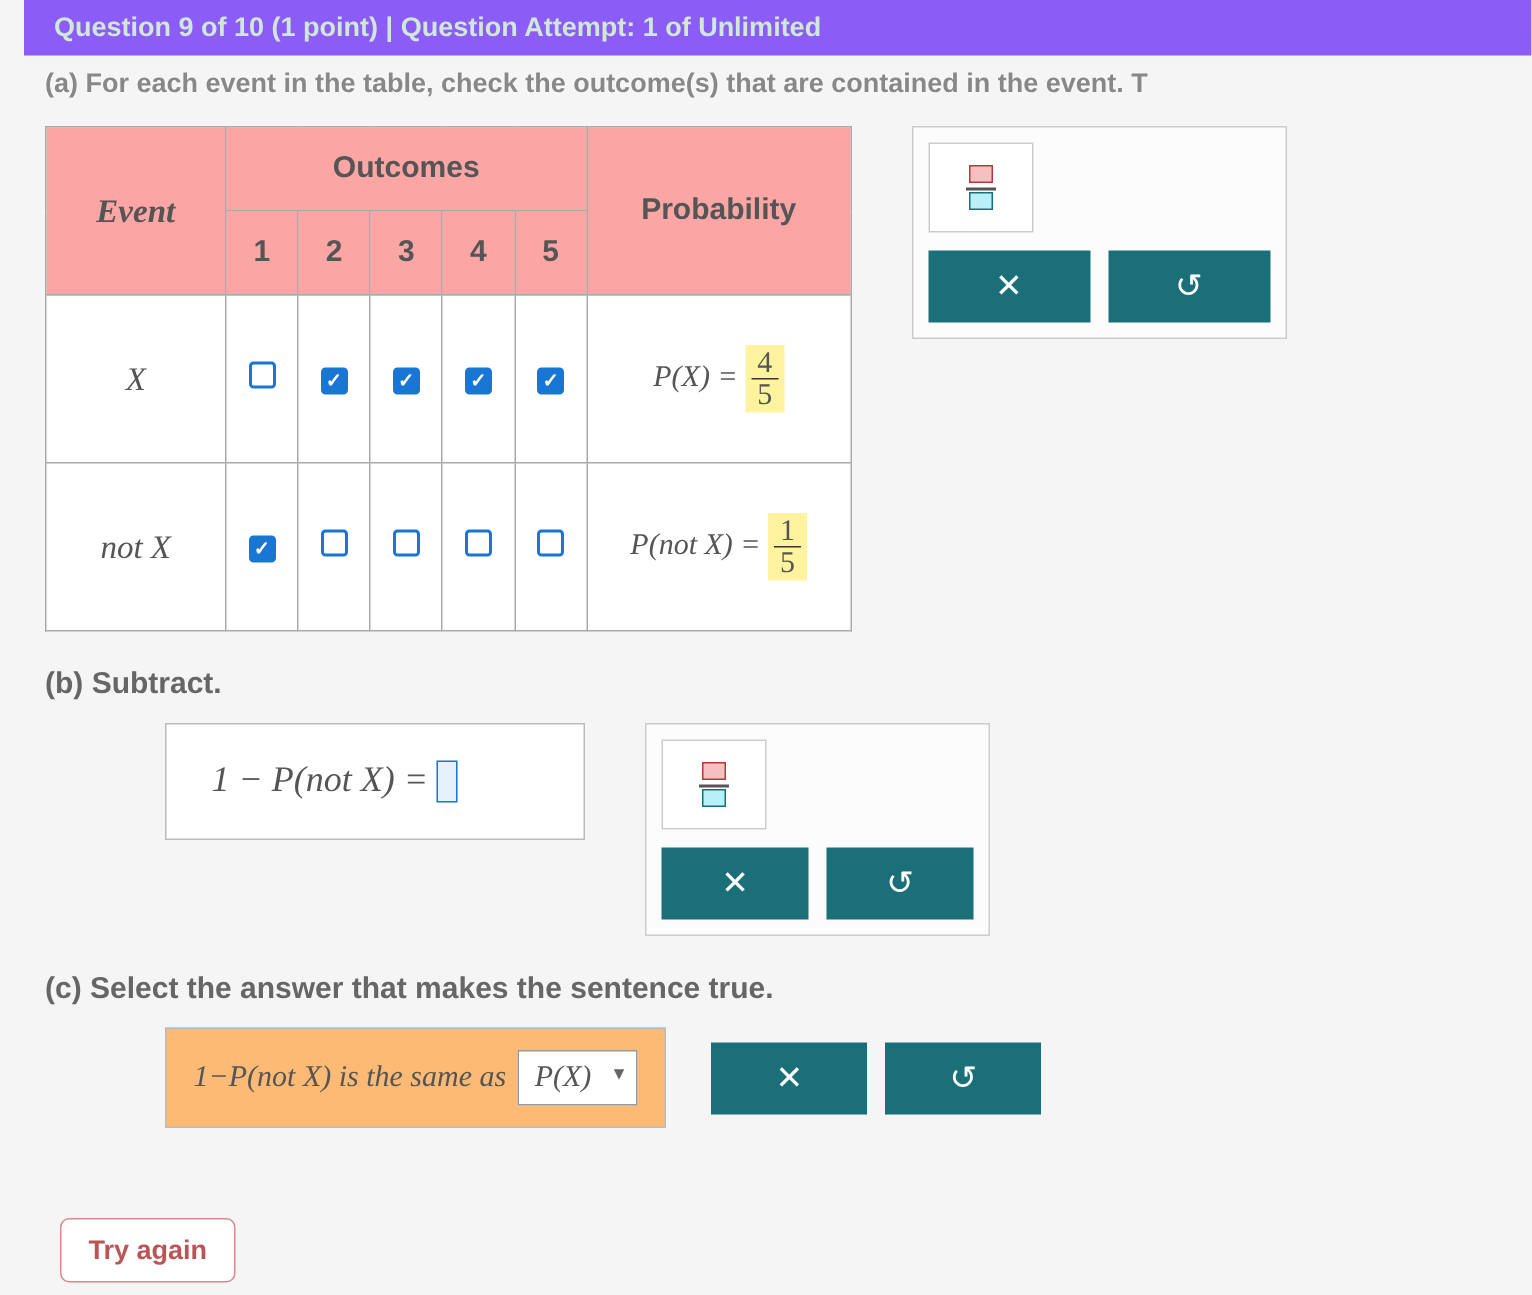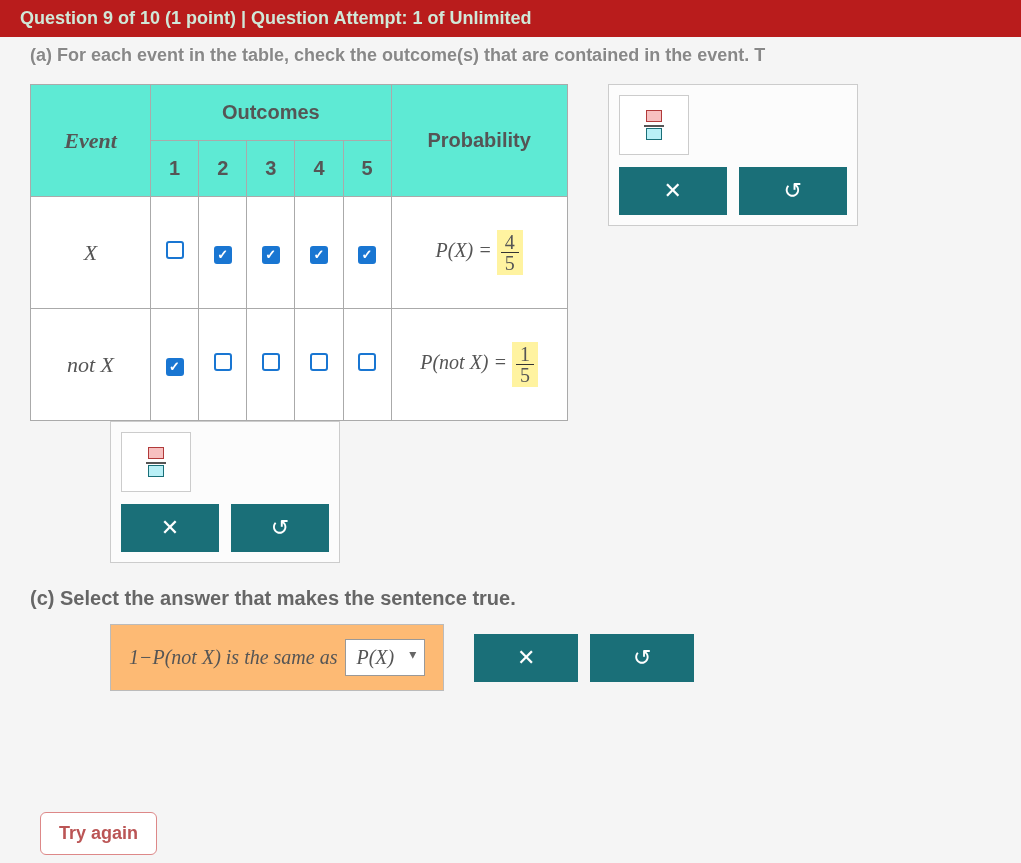--- a/index.html
+++ b/index.html
@@ -5,25 +5,26 @@
 * { box-sizing: border-box; margin: 0; padding: 0; }
 body {
   font-family: Arial, sans-serif;
   background: #f5f5f5;
   width: 1021px;
   height: 863px;
   overflow: hidden;
   color: #555;
 }
 .header-bar {
-  background: #b91c1c;
+  background: #8b5cf6;
   color: #d0e8d8;
   padding: 8px 20px;
   font-size: 18px;
   font-weight: bold;
+  margin-left: 16px;
 }
 .content {
   padding: 0 30px;
 }
 .instruction {
   font-size: 18px;
   color: #888;
   padding: 8px 0 18px 0;
   font-weight: bold;
   text-shadow: 0 0 2px #fff;
@@ -37,21 +38,21 @@
   border-collapse: collapse;
   background: #fff;
 }
 table.outcomes th, table.outcomes td {
   border: 1.5px solid #aaa;
   text-align: center;
   font-size: 20px;
   color: #555;
 }
 table.outcomes th {
-  background: #5eead4;
+  background: #fca5a5;
   font-weight: bold;
   padding: 10px 18px;
 }
 table.outcomes .event-col { width: 120px; height: 112px; font-style: italic; font-size: 22px; font-family: 'Times New Roman', serif; }
 table.outcomes .num-col { width: 40px; }
 table.outcomes .prob-col { width: 176px; }
 table.outcomes td { height: 90px; }
 .cb {
   width: 18px; height: 18px;
   border: 2px solid #1976d2;
@@ -268,22 +269,27 @@
         <button class="tool-btn">
             <span>✕</span>
           </button>
         <button class="tool-btn">
             <span>↺</span>
           </button>
       </div>
     </div>
   </div>
 
+  <div class="part-label">(b) Subtract.</div>
 
   <div class="subtract-row">
+    <div class="eq-box">
+      <span>1 − P(not X) = </span>
+      <span class="input-slot"></span>
+    </div>
     <div class="tool-panel small">
       <div class="tool-frac-btn">
         <div class="mini-frac">
           <div class="box top"></div>
             <div class="line"></div>
             <div class="box"></div>
         </div>
       </div>
       <div class="tool-btns">
         <button class="tool-btn">

